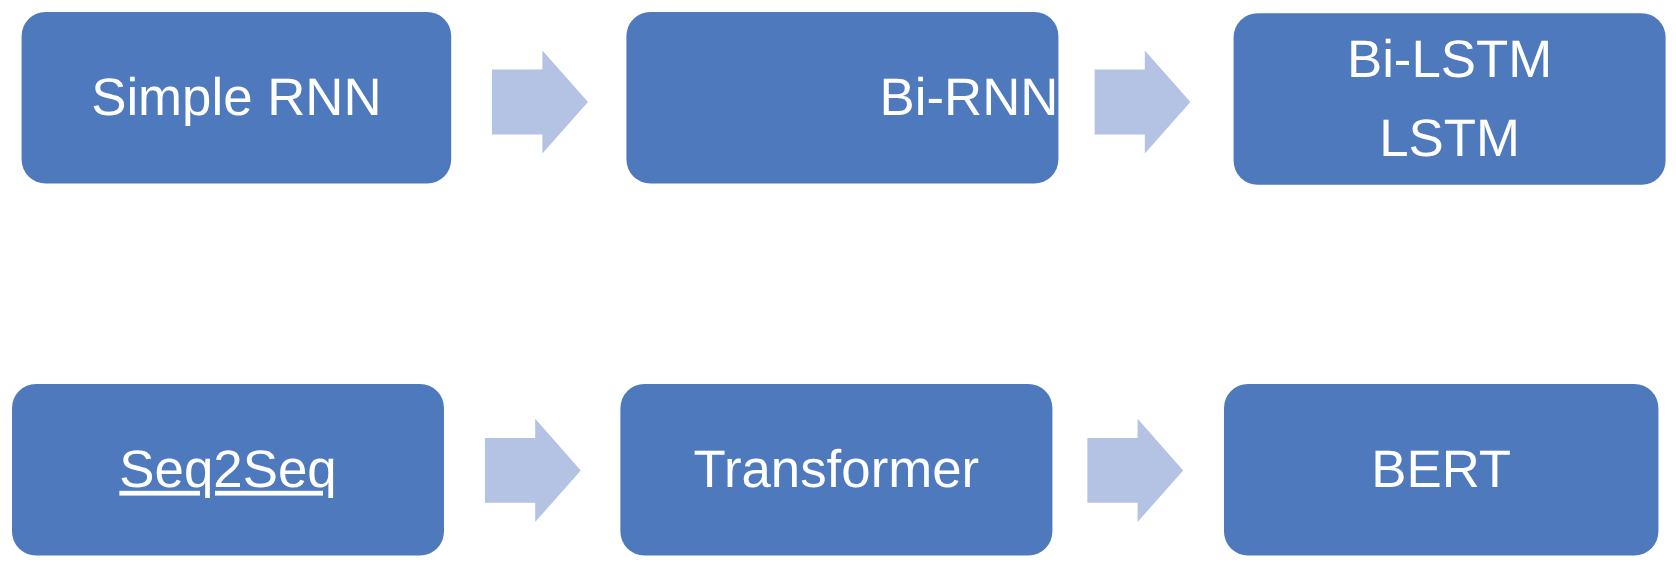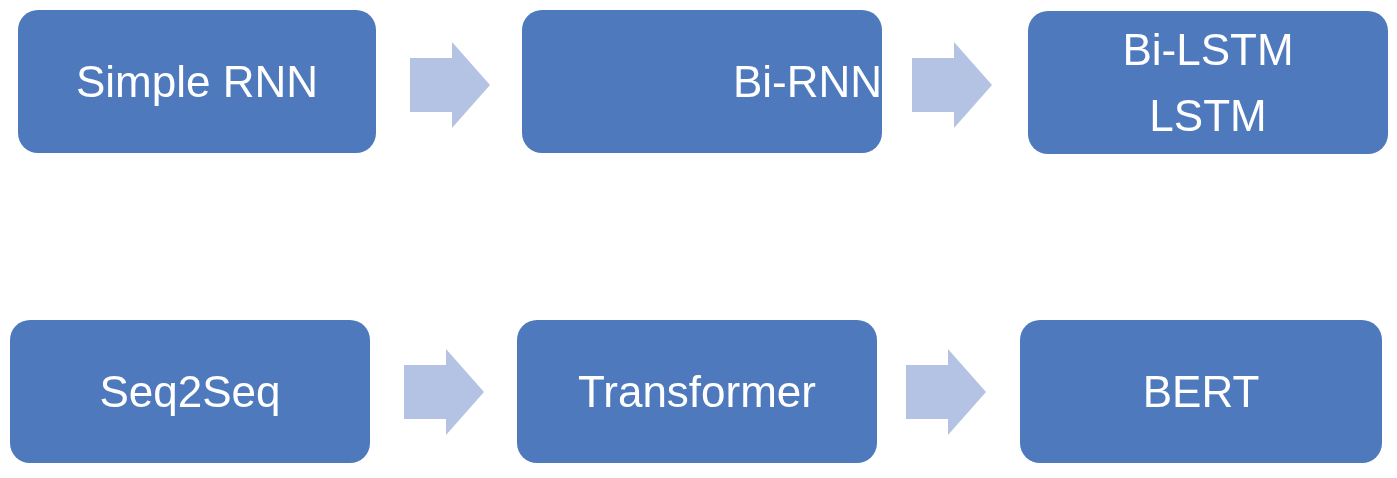--- a/index.html
+++ b/index.html
@@ -37,21 +37,21 @@
   .arrow polygon { fill: #b4c3e3; }
 
   
   #box1 { left: 18px;   top: 10px;  width: 358px; }
   #box2 { left: 522px;  top: 10px; align-items: flex-end;  }
   #box3 { left: 1028px; top: 11px;  }
   #arr1 { left: 410px;  top: 42px;  }
   #arr2 { left: 912px;  top: 42px;  }
 
   
-  #box4 { left: 10px;   top: 320px; }
+  #box4 { left: 10px;   top: 320px; text-decoration: underline; }
   #box5 { left: 517px;  top: 320px; justify-content: center; }
   #box6 { left: 1020px; top: 320px; width: 362px; }
   #arr3 { left: 404px;  top: 349px; }
   #arr4 { left: 906px;  top: 349px; }
 </style>
 </head>
 <body>
 
 <div class="canvas">
 

